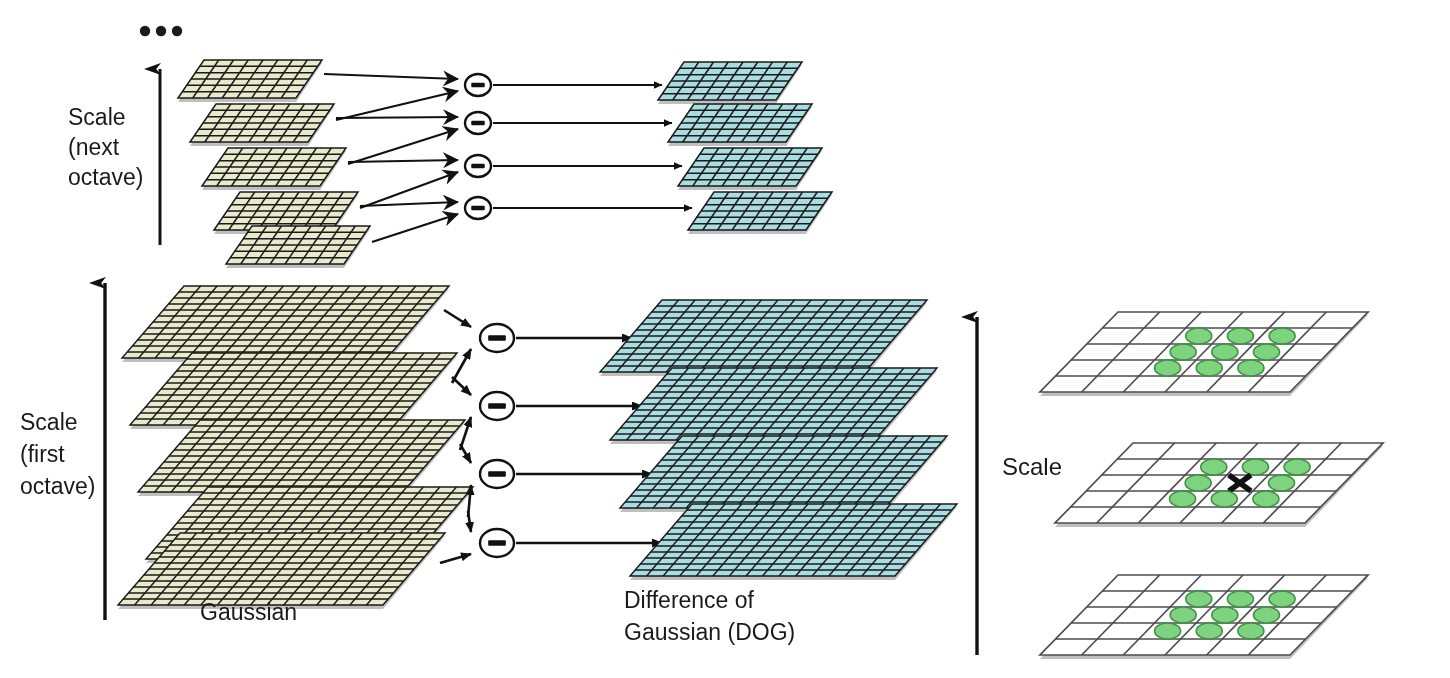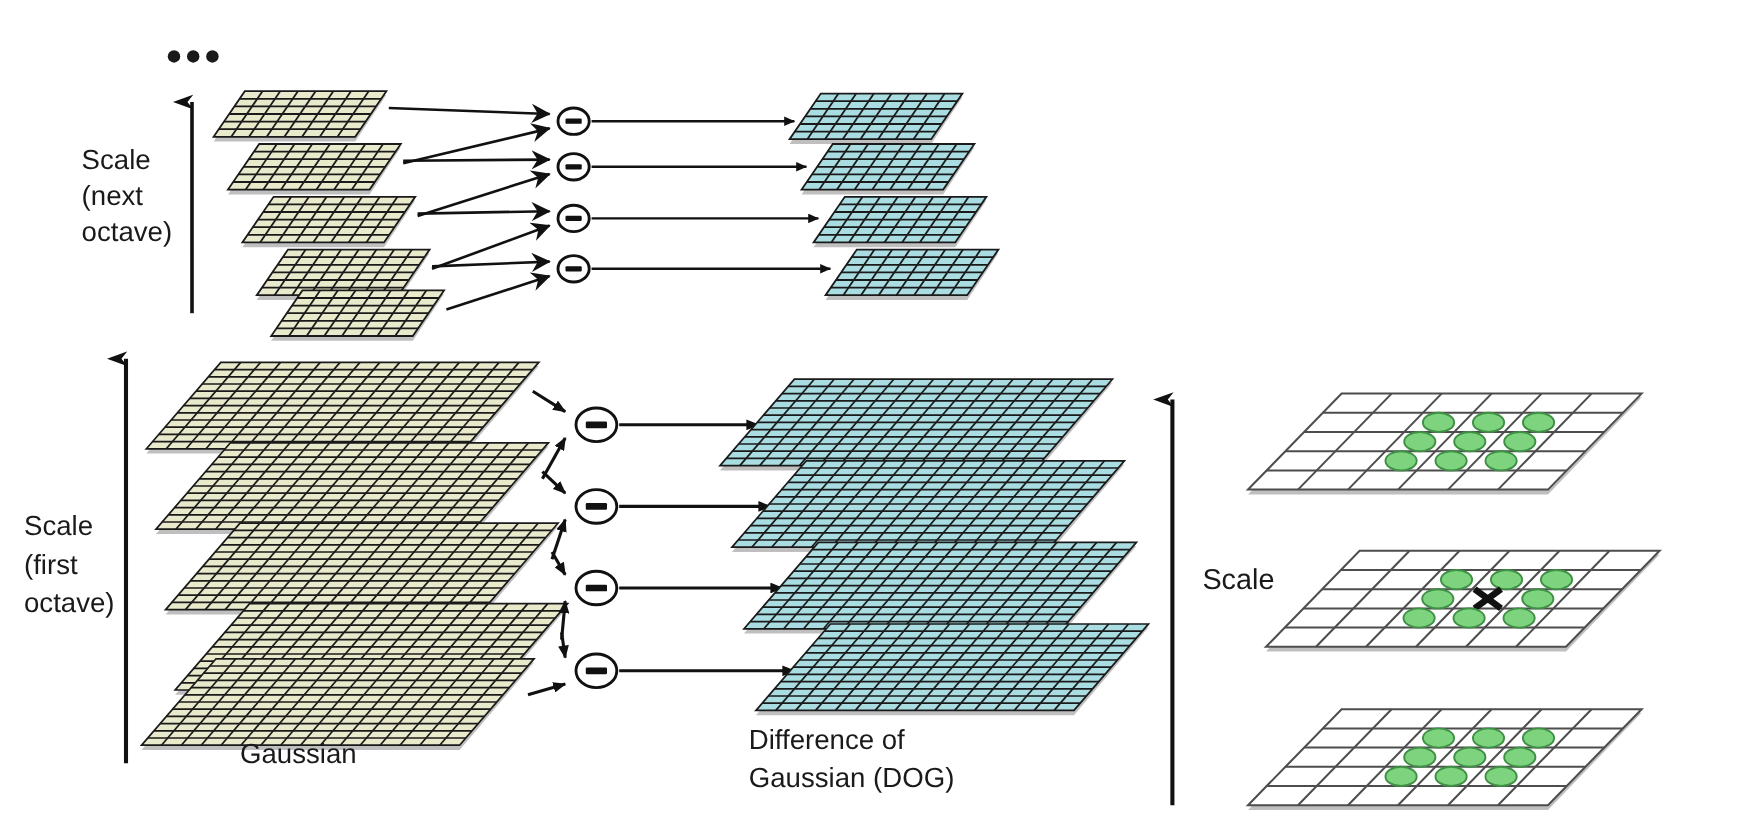--- a/index.html
+++ b/index.html
@@ -2,21 +2,21 @@
 <html><head>
 <meta charset="utf-8">
 <style>
   html,body{margin:0;padding:0;background:#ffffff;}
   body{
     width:1450px;height:678px;
     font-family:"Liberation Sans", sans-serif;
     overflow:hidden;
     position:relative;
   }
-  #stage{position:absolute;left:0;top:16px;width:1450px;height:568px;}
+  #stage{position:absolute;left:0;top:0;width:1450px;height:568px;}
   svg#diagram{display:block;width:1450px;height:678px;background:#fff;}
   text{font-family:"Liberation Sans", sans-serif;fill:#1a1a1a;}
   .lbl{font-size:23px;}
   .lbl-scale-right{font-size:24px;}
 </style>
 </head>
 <body>
 
 <div id="stage">
 <svg id="diagram" viewBox="0 0 1450 678" xmlns="http://www.w3.org/2000/svg">

